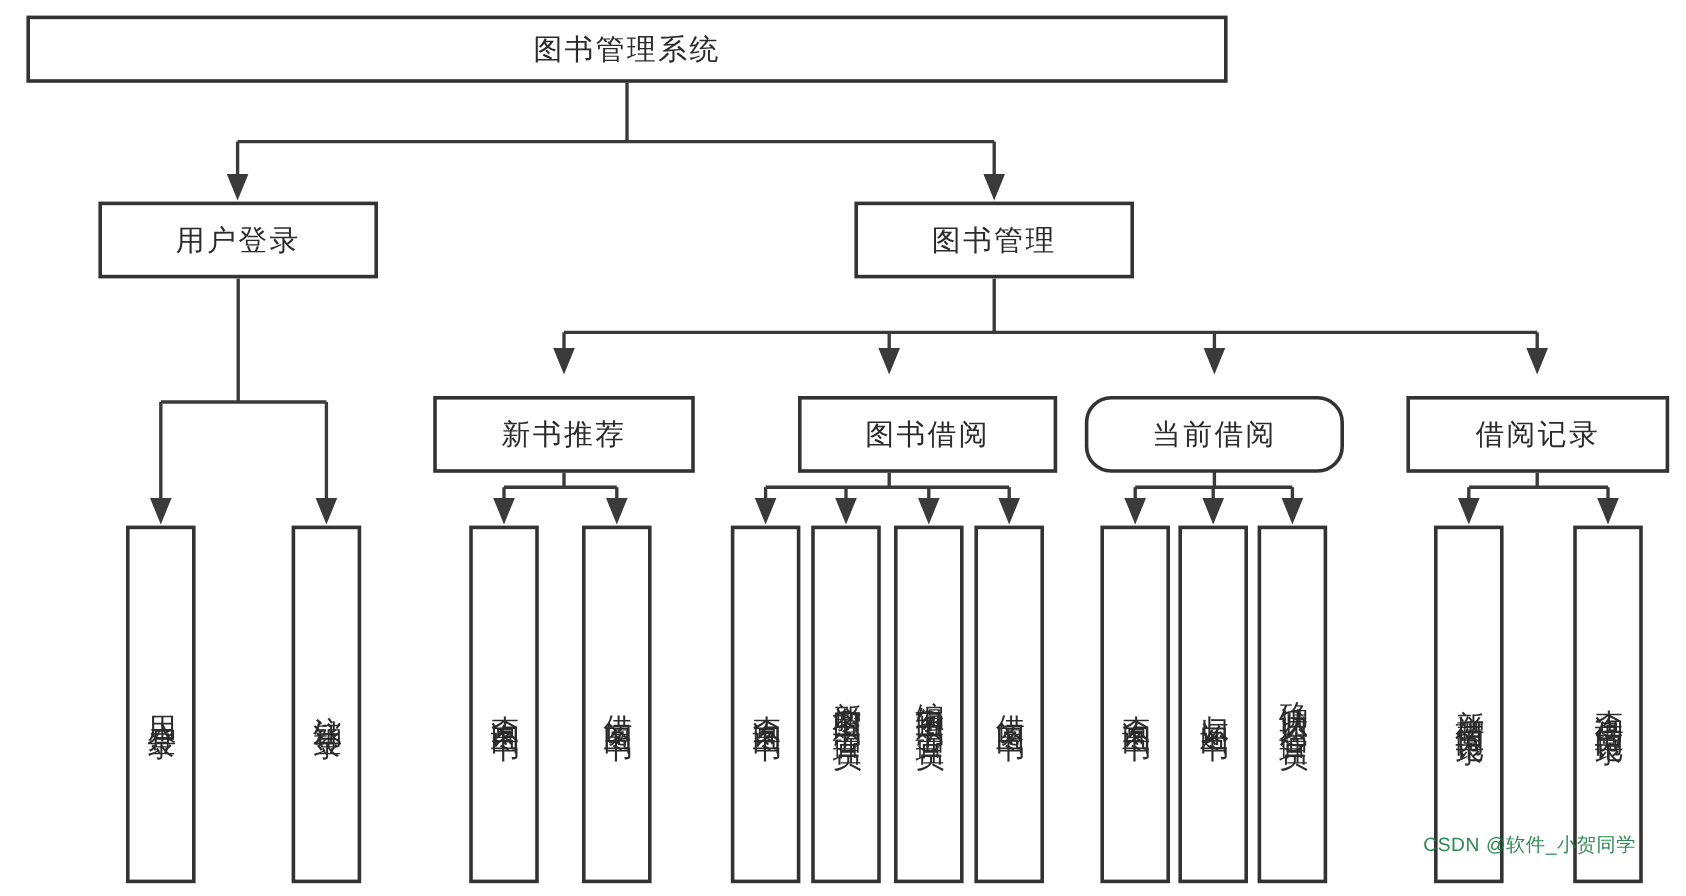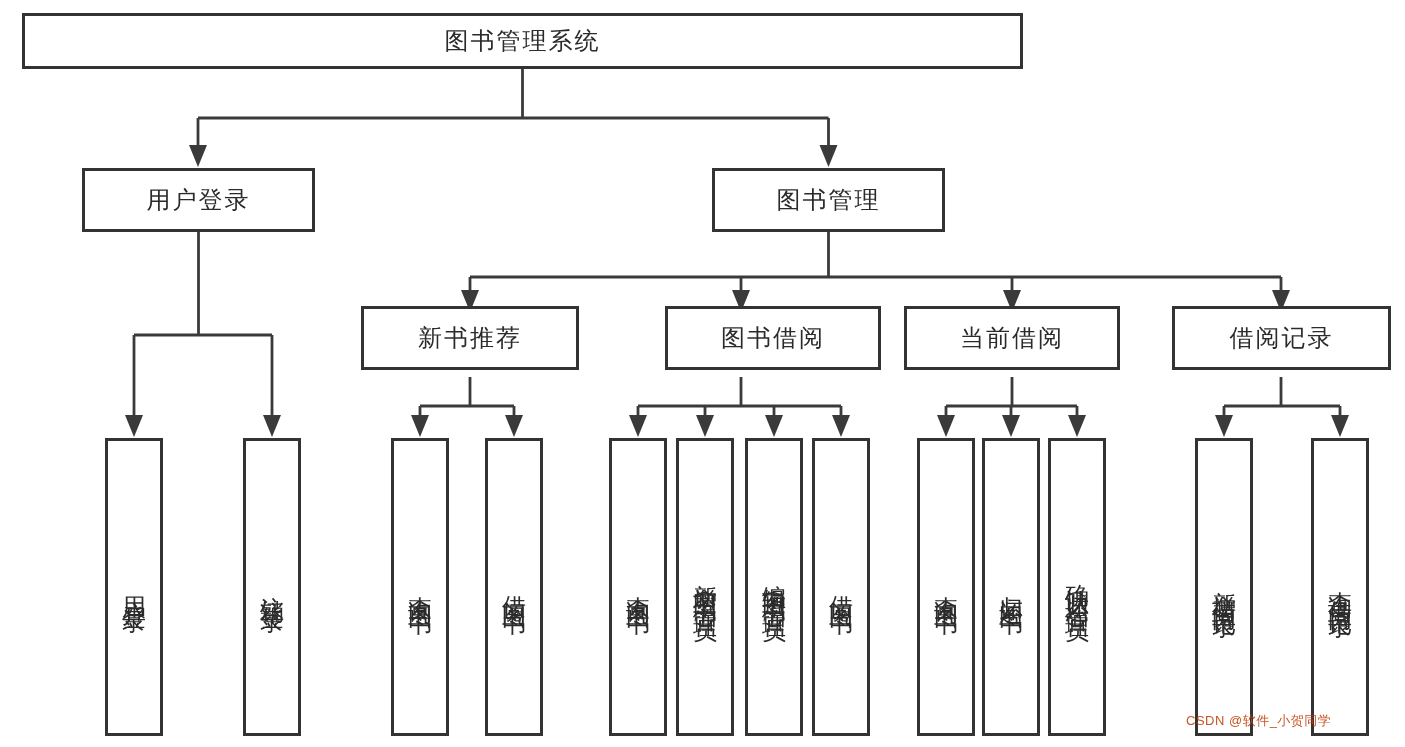--- a/index.html
+++ b/index.html
@@ -33,27 +33,27 @@
   }
   .vtext{
     writing-mode:vertical-rl;
     text-orientation:mixed;
     letter-spacing:5px;
     line-height:1;
     white-space:nowrap;
   }
   .root{left:22px;top:13px;width:1001px;height:56px;}
   .lvl1{top:168px;width:233px;height:64px;}
-  .lvl2{top:306px;height:64px;}
+  .lvl2{top:330px;height:64px;}
   #watermark{
     position:absolute;
-    left:1186px;top:712px;
+    left:1186px;top:694px;
     z-index:3;
-    font-size:13px;
-    color:#c2410c;
+    font-size:16px;
+    color:#15803d;
     opacity:.9;
     letter-spacing:.5px;
     white-space:nowrap;
   }
 </style>
 </head>
 <body>
 
 <div id="stage">
 
@@ -123,21 +123,21 @@
     </g>
   </svg>
 
   <div class="hbox root">图书管理系统</div>
 
   <div class="hbox lvl1" style="left:82px;">用户登录</div>
   <div class="hbox lvl1" style="left:712px;text-align:right;">图书管理</div>
 
   <div class="hbox lvl2" style="left:361px;width:218px;">新书推荐</div>
   <div class="hbox lvl2" style="left:633px;width:216px;margin-left:32px;">图书借阅</div>
-  <div class="hbox lvl2" style="left:904px;width:216px;">当前借阅</div>
+  <div class="hbox lvl2" style="left:904px;width:216px;border-radius:22px;">当前借阅</div>
   <div class="hbox lvl2" style="left:1172px;width:219px;text-align:center;">借阅记录</div>
 
   <div class="vbox" style="left:105px;">
     <span class="vtext">用户登录</span>
   </div>
   <div class="vbox" style="left:243px;">
     <span class="vtext">注销登录</span>
   </div>
 
   <div class="vbox" style="left:391px;">

